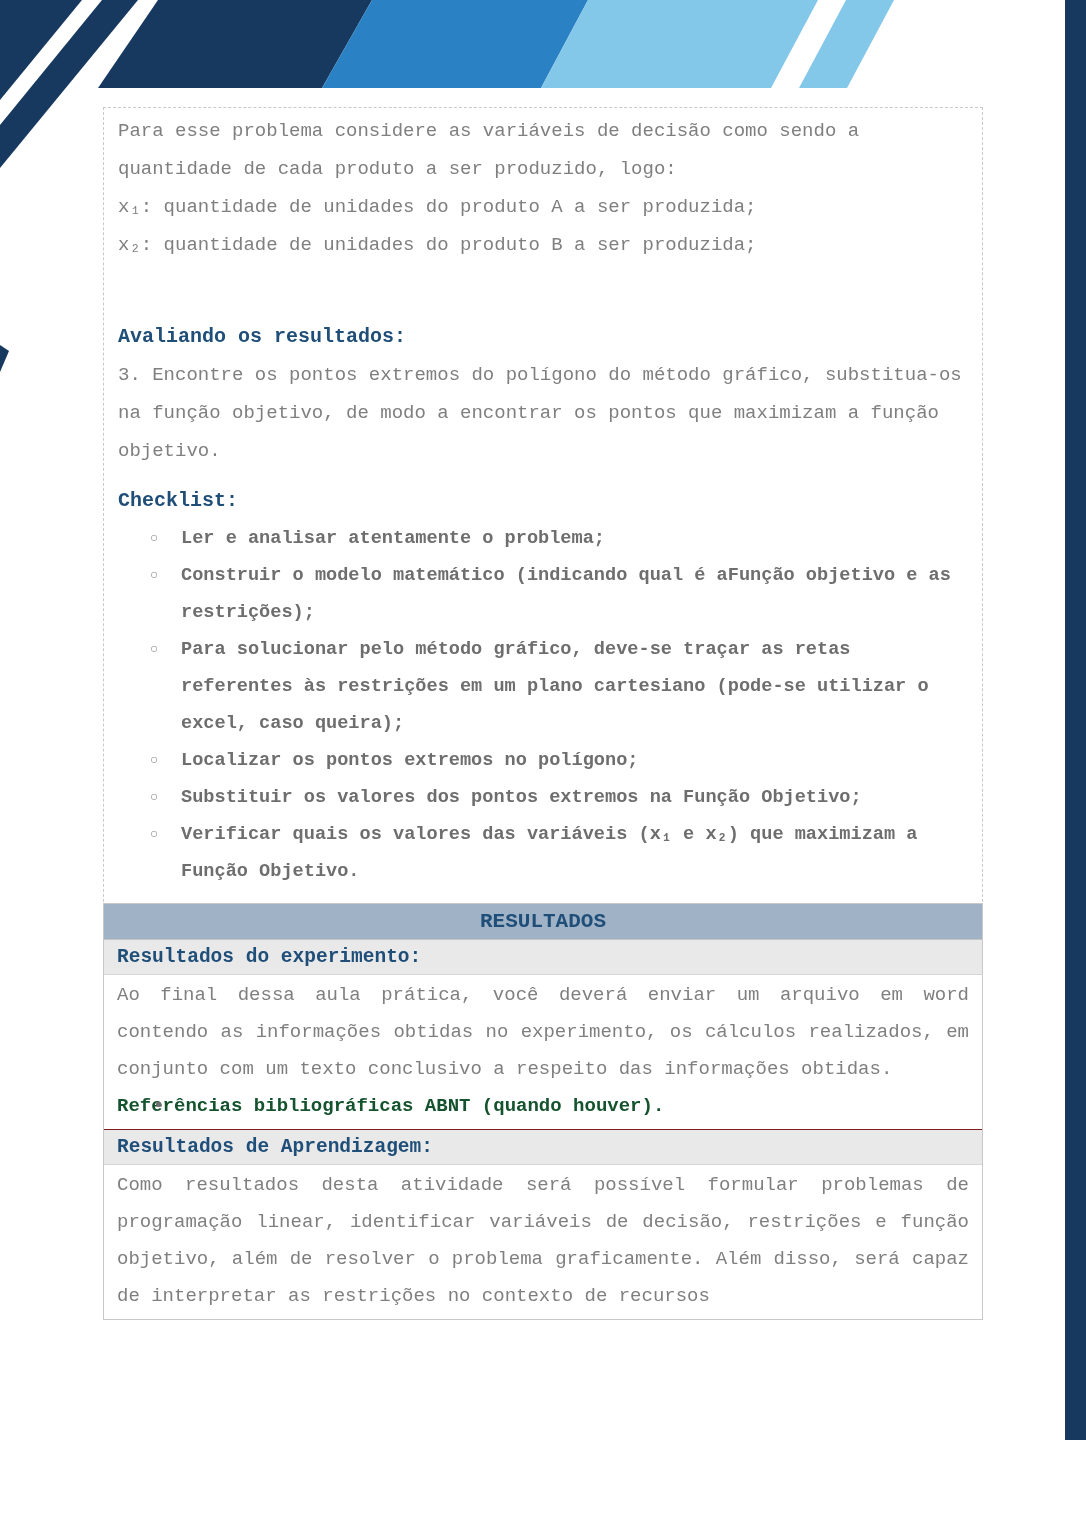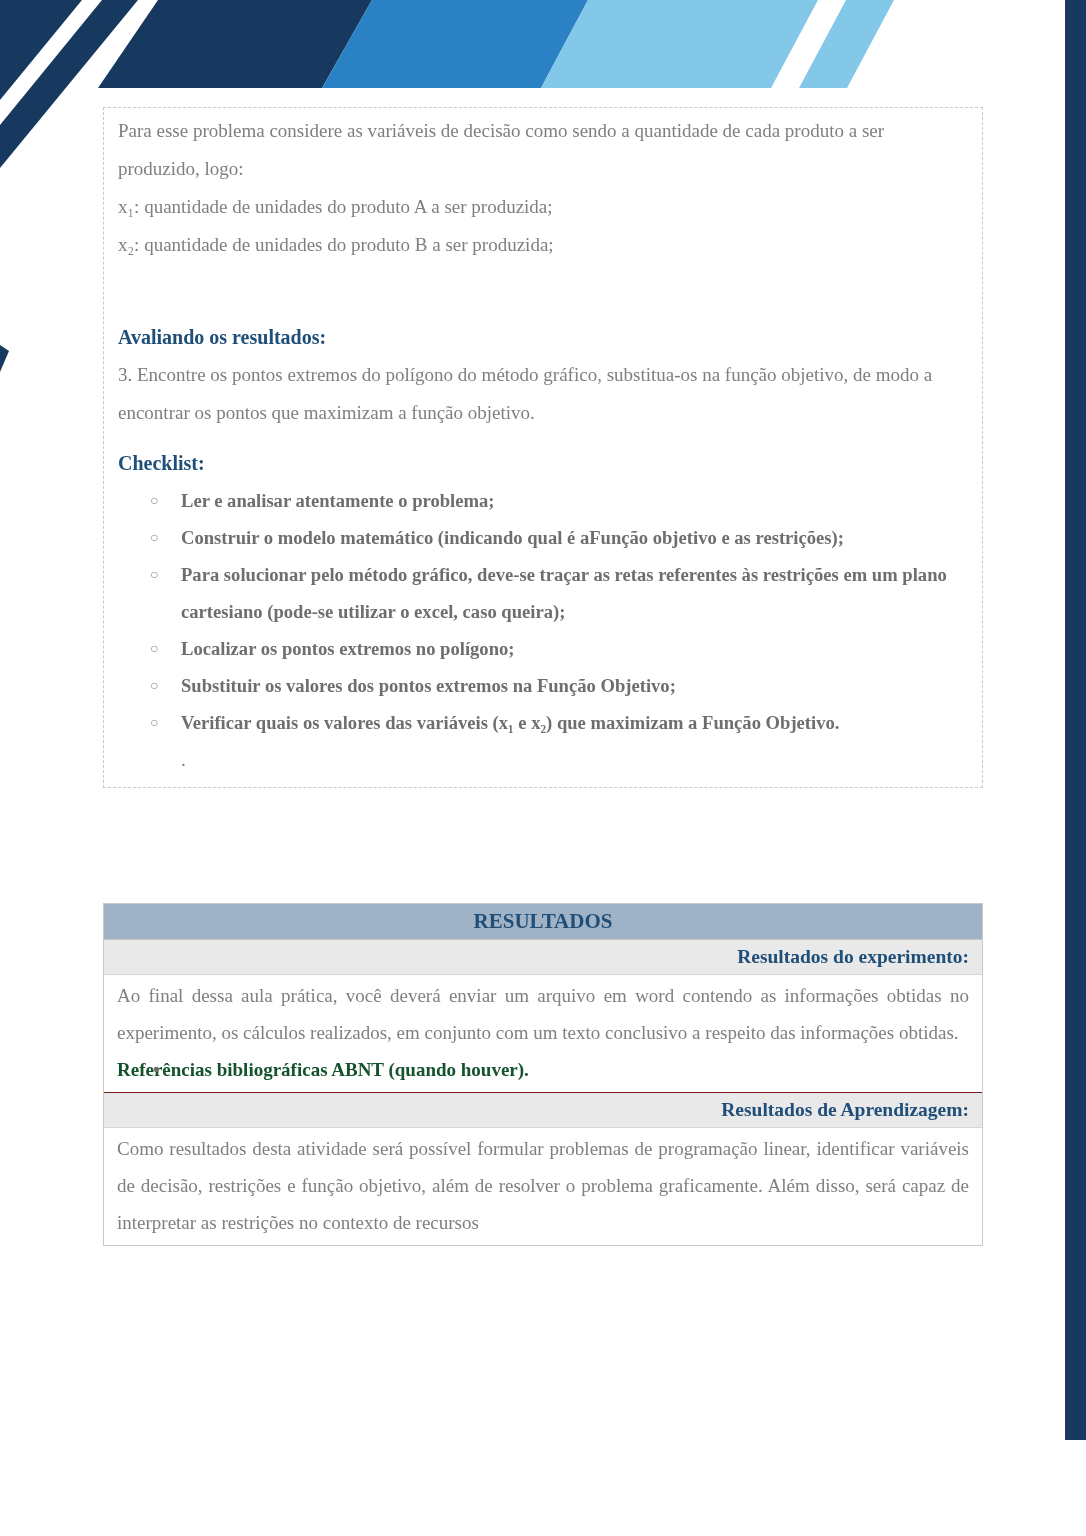--- a/index.html
+++ b/index.html
@@ -1,21 +1,21 @@
 <!DOCTYPE html>
 <html><head>
 <meta charset="utf-8">
 <style>
   html,body{margin:0;padding:0;background:#ffffff;}
   .page{
     position:relative;
     width:1086px;height:1440px;
     background:#ffffff;
     overflow:hidden;
-    font-family:Liberation Serif, serif;
+    font-family:Liberation Mono, monospace;
   }
   svg{display:block;}
   .header-deco{position:absolute;top:0;left:0;}
   .right-bar{position:absolute;top:0;right:0;width:21px;height:1536px;background:#17395F;}
 
   
   .problem-box{
     position:absolute;left:103px;top:107px;width:880px;
     box-sizing:border-box;
     border:1px dashed #C9C9C9;
@@ -49,21 +49,20 @@
     color:#1F4E79;font-weight:bold;font-size:21px;
     line-height:35px;height:35px;padding:0 13px;
     border-bottom:1px solid #c4c4c4;
     text-align:center;
   }
   .subhead{
     background:#E9E9E9;
     color:#1F4E79;font-weight:bold;font-size:19.5px;
     line-height:34px;height:34px;padding:0 13px;
     border-bottom:1px solid #d6d6d6;
-    text-align:right;
   }
   .cell{padding:2px 13px 4px 13px;line-height:37px;border-bottom:1px solid #7f1d1d;}
   .cell:last-child{border-bottom:none;}
   .cell p{margin:0;}
   .just{text-align:justify;}
   .bullet-item{position:relative;padding-left:63px;font-weight:bold;color:#6E6E6E;text-align:justify;}
   .bullet-item .b{position:absolute;left:36px;top:0;font-weight:bold;color:#6E6E6E;}
   .bullet-item .u{text-decoration:underline;}
   .refs{font-weight:bold;color:#14532d;}
 

